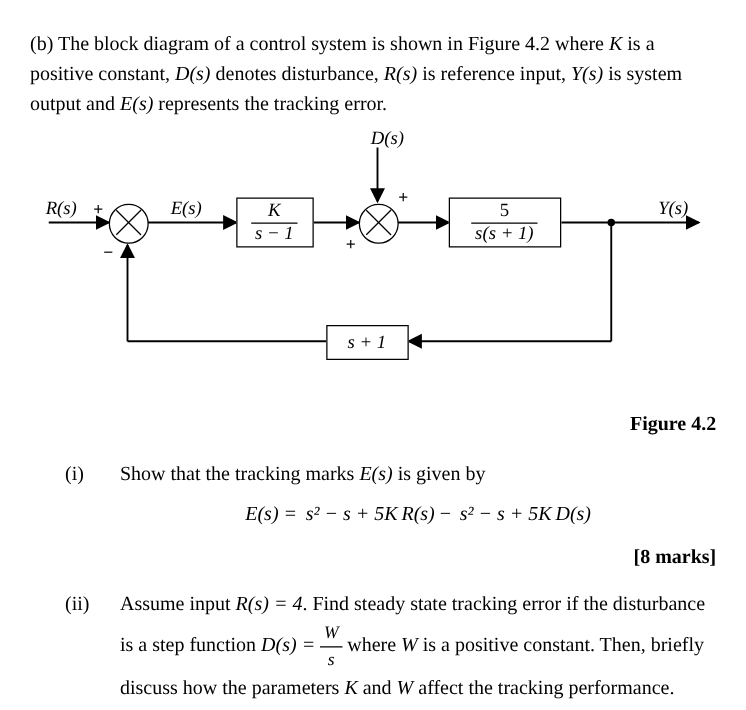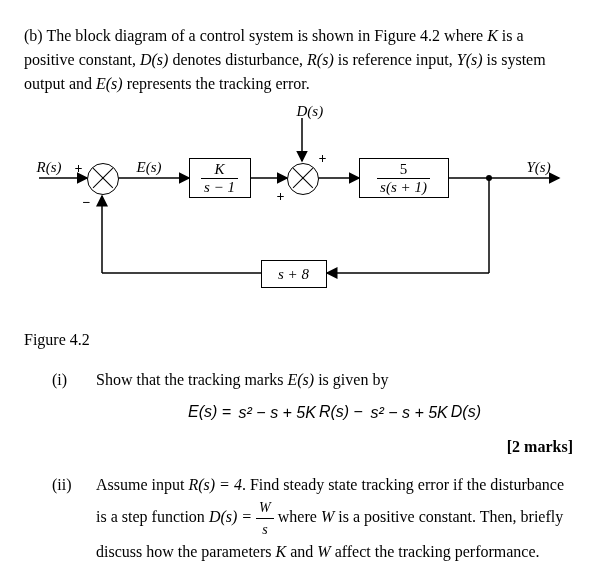--- a/index.html
+++ b/index.html
@@ -18,22 +18,22 @@
     .indent {
       padding-left: 28px;
     }
     .diagram-area {
       position: relative;
       width: 540px;
       height: 210px;
       margin: 10px auto 10px auto;
     }
     .caption {
-      text-align: left;
-      font-weight: normal;
+      text-align: right;
+      font-weight: bold;
       margin: 4px 0 16px 0;
     }
     .subitem-row {
       display: flex;
       align-items: flex-start;
       margin-bottom: 6px;
     }
     .subitem-label {
       width: 44px;
       flex-shrink: 0;
@@ -42,21 +42,21 @@
       flex: 1;
     }
     .marks {
       text-align: right;
       font-weight: bold;
       margin: 2px 0 14px 0;
     }
     .formula {
       text-align: center;
       margin: 8px 0 4px 0;
-      font-family: Liberation Sans, sans-serif;
+      font-family: Liberation Serif, serif;
     }
     .italic { font-style: italic; }
     .box {
       position: absolute;
       border: 1.5px solid #000;
       background: #fff;
       display: flex;
       align-items: center;
       justify-content: center;
       text-align: center;
@@ -186,42 +186,42 @@
     </span>
   </div>
 
   <div class="box" style="left:330px; top:50px; width:90px; height:40px;">
     <span class="frac">
       <span class="num">5</span>
       <span class="den italic">s(s + 1)</span>
     </span>
   </div>
 
-  <div class="box italic" style="left:232px; top:152px; width:66px; height:28px;">s + 8</div>
+  <div class="box italic" style="left:232px; top:152px; width:66px; height:28px;">s + 1</div>
 
   <div class="node-dot" style="left:457px; top:67px;"></div>
 </div>
 
 <p class="caption">Figure 4.2</p>
 
 <div class="subitem-row indent">
   <div class="subitem-label">(i)</div>
   <div class="subitem-content">
     <span>Show that the tracking marks </span><span class="italic">E(s)</span><span> is given by</span>
     <div class="formula">
       <span class="italic">E(s) = </span>
       <span class="frac">
         <span class="den italic">s² − s + 5K</span>
       </span><span class="italic">R(s)</span><span> − </span><span class="frac">
         <span class="den italic">s² − s + 5K</span>
       </span><span class="italic">D(s)</span>
     </div>
   </div>
 </div>
-<p class="marks">[2 marks]</p>
+<p class="marks">[8 marks]</p>
 
 <div class="subitem-row indent">
   <div class="subitem-label">(ii)</div>
   <div class="subitem-content">
     <span>Assume input </span><span class="italic">R(s) = 4</span><span>. Find steady state tracking error if the disturbance is a step function </span><span class="italic">D(s) = </span><span class="frac" style="font-size:14px;">
       <span class="num italic">W</span>
       <span class="den italic">s</span>
     </span><span> where </span><span class="italic">W</span><span> is a positive constant. Then, briefly discuss how the parameters </span><span class="italic">K</span><span> and </span><span class="italic">W</span><span> affect the tracking performance.</span>
   </div>
 </div>

